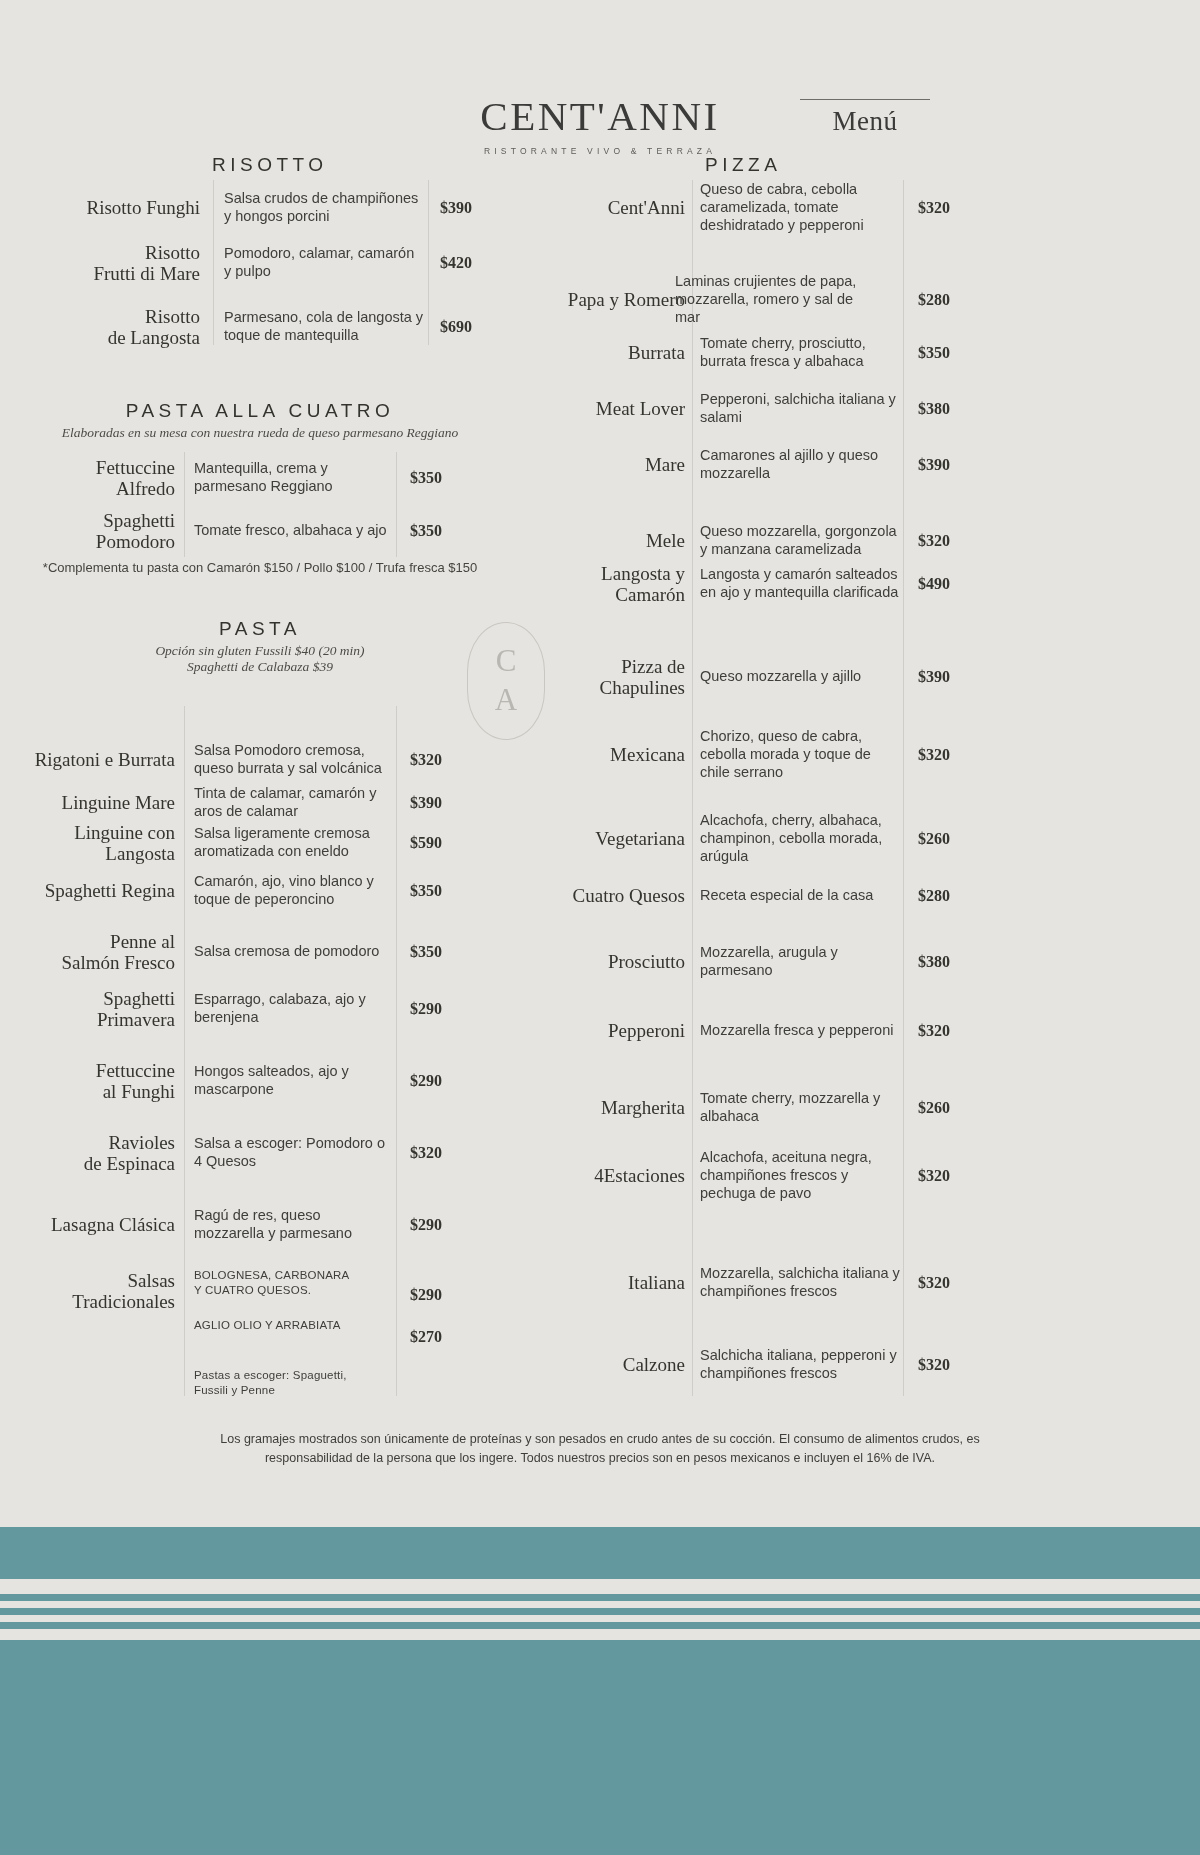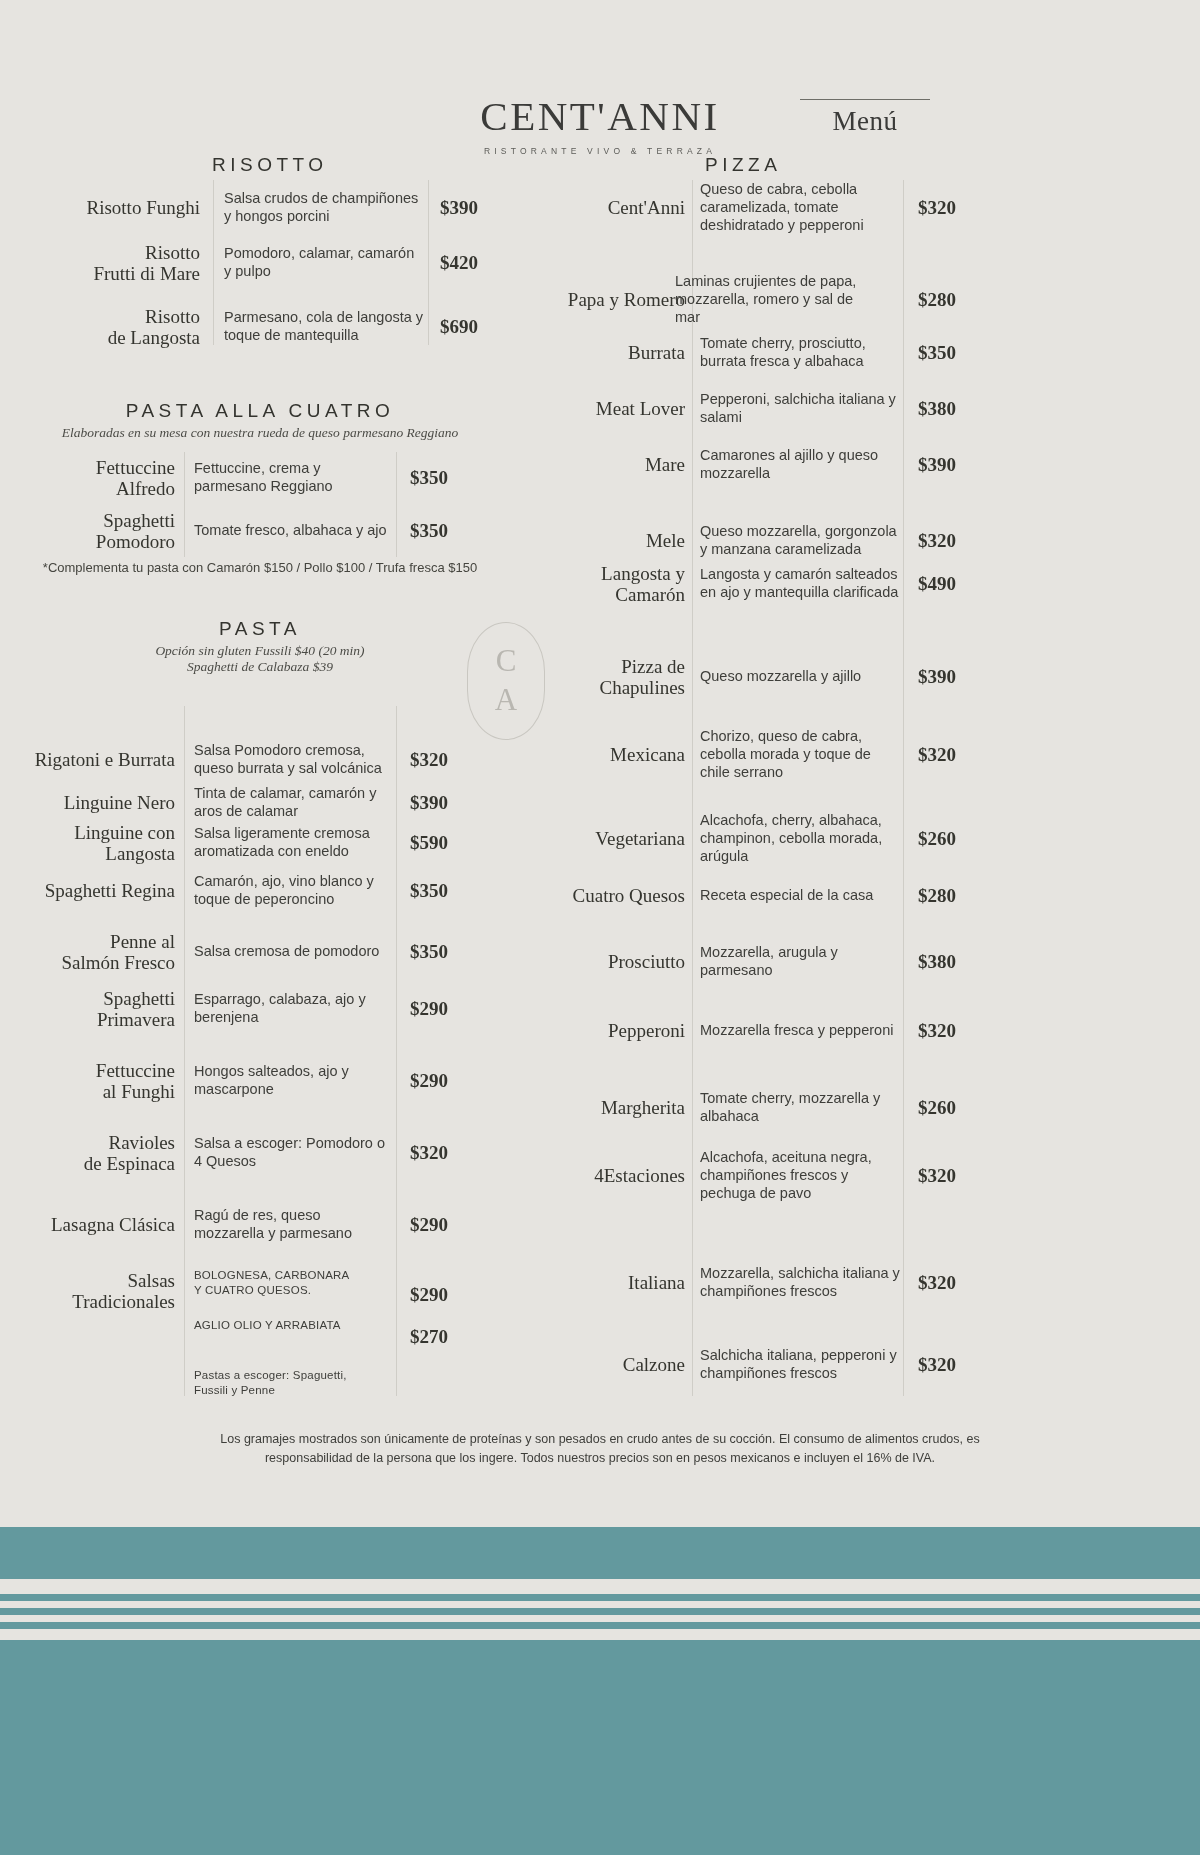--- a/index.html
+++ b/index.html
@@ -89,21 +89,21 @@
     color: #35352f;
   }
   .ds {
     font-family: "Liberation Sans", sans-serif;
     font-size: 14.5px;
     line-height: 1.24;
     color: #3e3e3a;
   }
   .pr {
     font-family: "Liberation Serif", serif;
-    font-size: 19px;
+    font-size: 16px;
     color: #35352f;
     font-weight: 700;
   }
   .small-caps-desc {
     font-family: "Liberation Sans", sans-serif;
     font-size: 11.5px;
     line-height: 1.3;
     color: #3e3e3a;
     letter-spacing: 0.2px;
   }
@@ -199,21 +199,21 @@
     <div class="sec-sub">Elaboradas en su mesa con nuestra rueda de queso parmesano Reggiano</div>
   </div>
   <div class="vline" style="left:184px; top:452px; height:105px;"></div>
   <div class="vline" style="left:396px; top:452px; height:105px;"></div>
   <div id="ruota-rows">
       <div class="abs" style="left: 0px; top: 478px; width: 520px; height: 1px;">
         <div class="nm abs" style="left: 20px; width: 155px; text-align: right; transform: translateY(-50%);">
           <div>Fettuccine</div>
           <div>Alfredo</div>
         </div>
-        <div class="ds abs" style="left: 194px; width: 195px; transform: translateY(-50%);">Fettuccine, crema y parmesano Reggiano</div>
+        <div class="ds abs" style="left: 194px; width: 195px; transform: translateY(-50%);">Mantequilla, crema y parmesano Reggiano</div>
         <div class="pr abs" style="left: 410px; width: 80px; transform: translateY(-50%);">$350</div>
       </div>
       <div class="abs" style="left: 0px; top: 531px; width: 520px; height: 1px;">
         <div class="nm abs" style="left: 20px; width: 155px; text-align: right; transform: translateY(-50%);">
           <div>Spaghetti</div>
           <div>Pomodoro</div>
         </div>
         <div class="ds abs" style="left: 194px; width: 195px; transform: translateY(-50%);">Tomate fresco, albahaca y ajo</div>
         <div class="pr abs" style="left: 410px; width: 80px; transform: translateY(-50%);">$350</div>
       </div>
@@ -231,21 +231,21 @@
   <div id="pasta-rows">
       <div class="abs" style="left: 0px; top: 760px; width: 520px; height: 1px;">
         <div class="nm abs" style="left: 0px; width: 175px; text-align: right; transform: translateY(-50%);">
           <div>Rigatoni e Burrata</div>
         </div>
         <div class="ds abs" style="left: 194px; width: 200px; transform: translateY(-50%);">Salsa Pomodoro cremosa, queso burrata y sal volcánica</div>
         <div class="pr abs" style="left: 410px; width: 80px; transform: translateY(-50%);">$320</div>
       </div>
       <div class="abs" style="left: 0px; top: 803px; width: 520px; height: 1px;">
         <div class="nm abs" style="left: 0px; width: 175px; text-align: right; transform: translateY(-50%);">
-          <div>Linguine Nero</div>
+          <div>Linguine Mare</div>
         </div>
         <div class="ds abs" style="left: 194px; width: 200px; transform: translateY(-50%);">Tinta de calamar, camarón y aros de calamar</div>
         <div class="pr abs" style="left: 410px; width: 80px; transform: translateY(-50%);">$390</div>
       </div>
       <div class="abs" style="left: 0px; top: 843px; width: 520px; height: 1px;">
         <div class="nm abs" style="left: 0px; width: 175px; text-align: right; transform: translateY(-50%);">
           <div>Linguine con</div>
           <div>Langosta</div>
         </div>
         <div class="ds abs" style="left: 194px; width: 200px; transform: translateY(-50%);">Salsa ligeramente cremosa aromatizada con eneldo</div>

